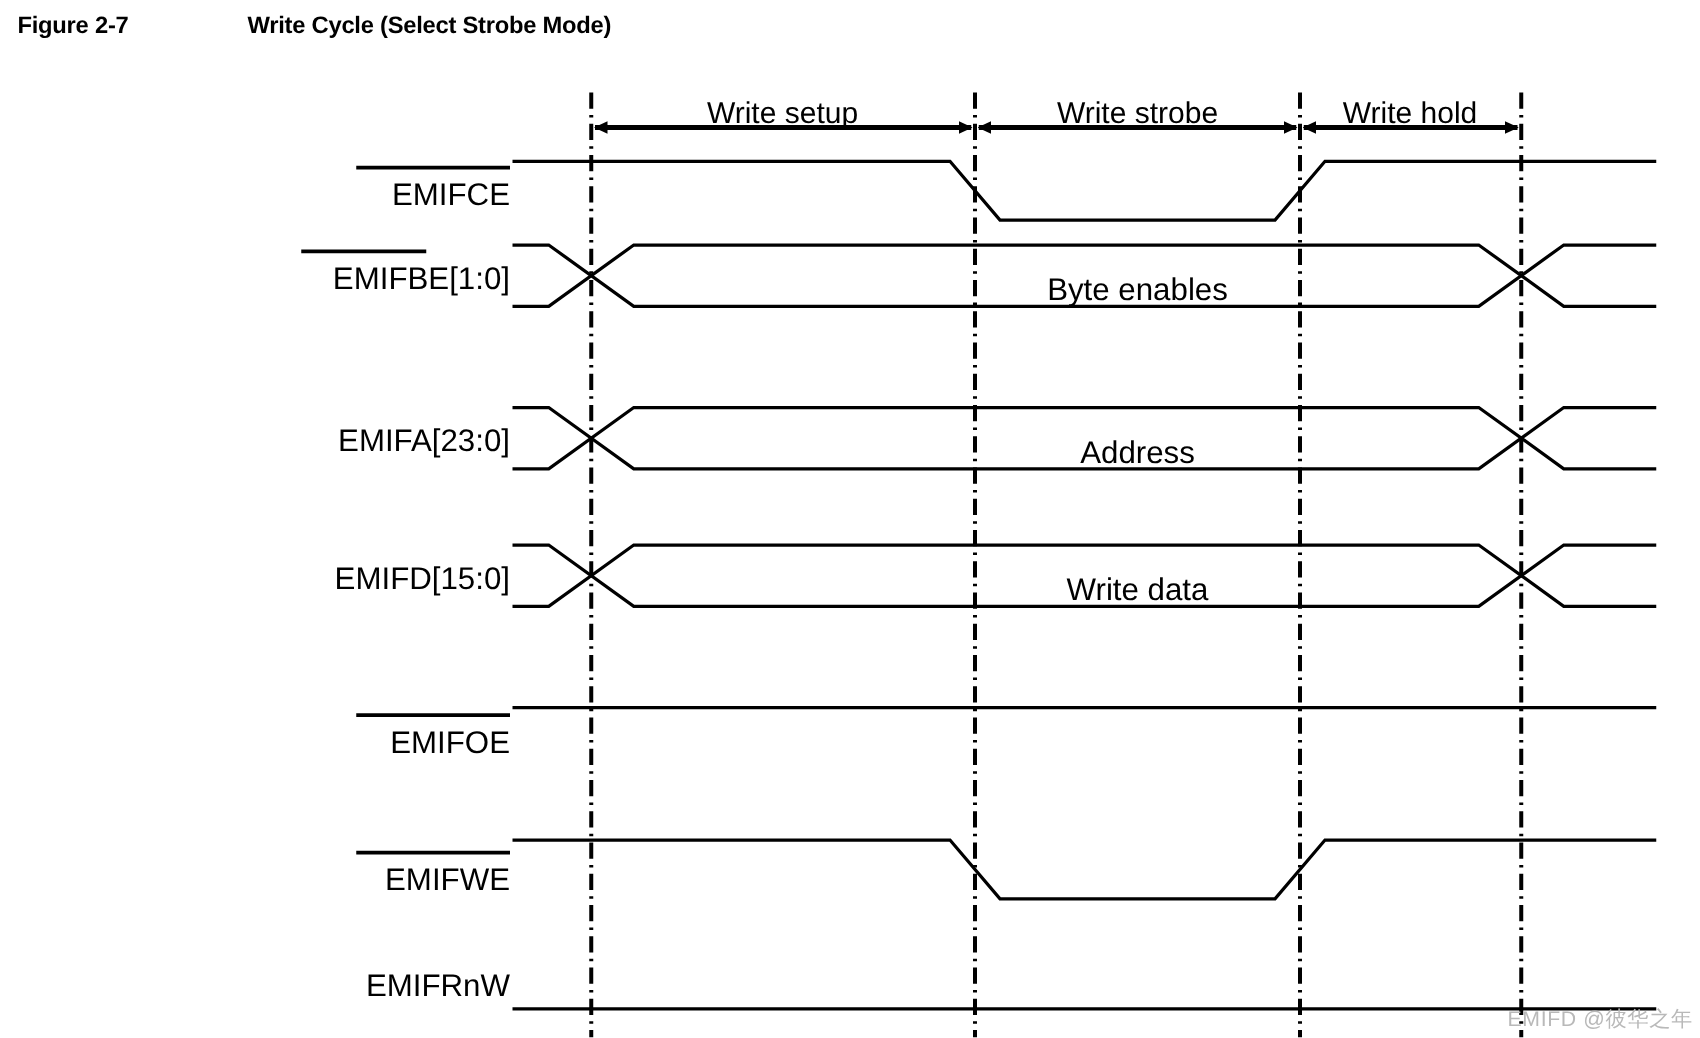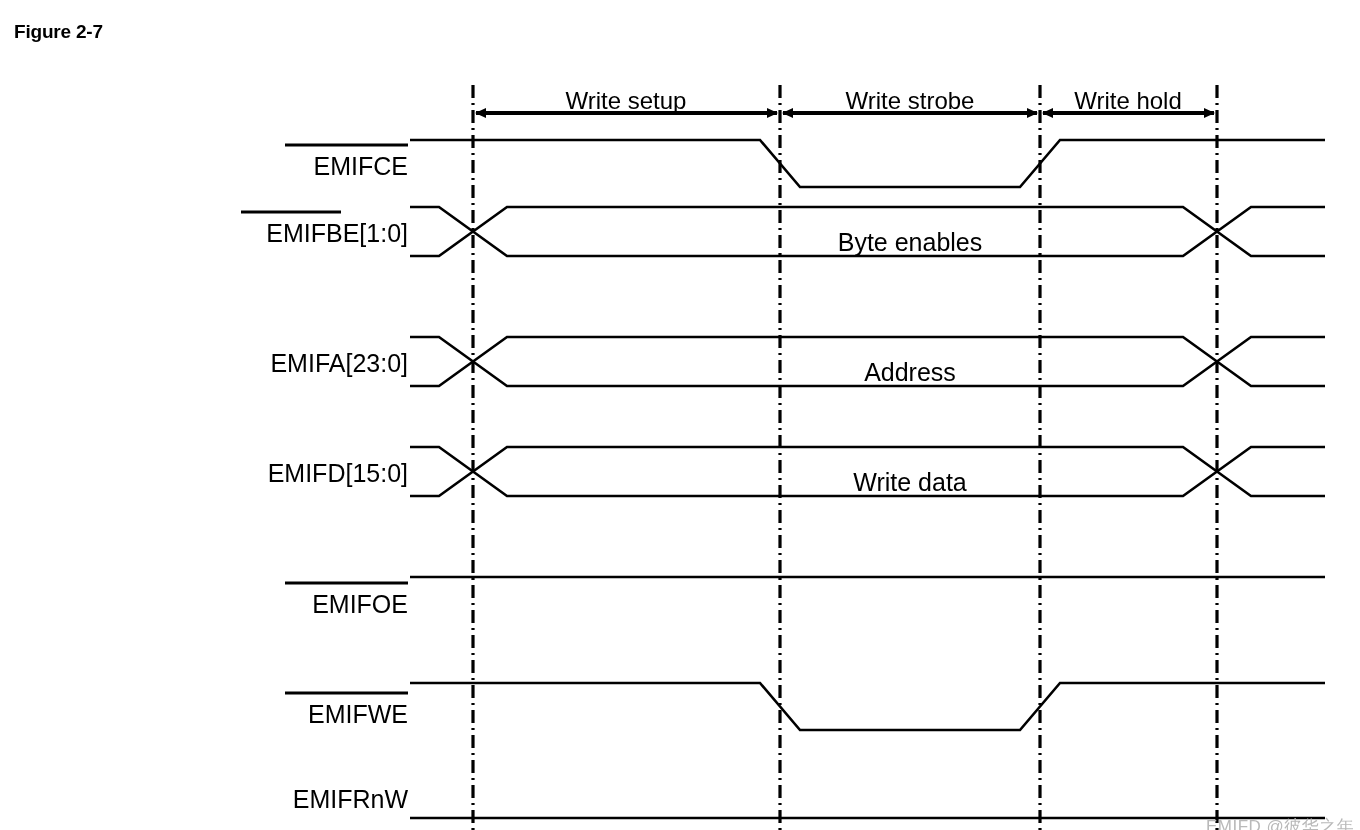--- a/index.html
+++ b/index.html
@@ -9,21 +9,21 @@
   }
   body {
     width: 1360px;
     height: 830px;
     position: relative;
     font-family: "Liberation Sans", sans-serif;
     overflow: hidden;
   }
   #root {
     position: absolute;
-    left: 0; top: 15px;
+    left: 0; top: 4px;
     width: 1360px;
     height: 639px;
   }
   .fig-header {
     position: absolute;
     left: 0;
     top: 0;
     width: 1360px;
     height: 40px;
   }
@@ -105,20 +105,21 @@
     letter-spacing: 0.5px;
   }
 </style>
 </head>
 <body>
 
 <div id="root">
 
   <div class="fig-header">
     <div class="fig-num">Figure 2-7</div>
+    <div class="fig-title">Write Cycle (Select Strobe Mode)</div>
   </div>
 
   <svg class="diagram" viewBox="0 0 1360 830">
     <defs>
       <marker id="arrHead" markerWidth="11" markerHeight="11" refX="10" refY="5.5" orient="auto" markerUnits="userSpaceOnUse">
         <path d="M0,0.5 L11,5.5 L0,10.5 z" fill="#000"></path>
       </marker>
       <marker id="arrTail" markerWidth="11" markerHeight="11" refX="1" refY="5.5" orient="auto" markerUnits="userSpaceOnUse">
         <path d="M11,0.5 L0,5.5 L11,10.5 z" fill="#000"></path>
       </marker>

